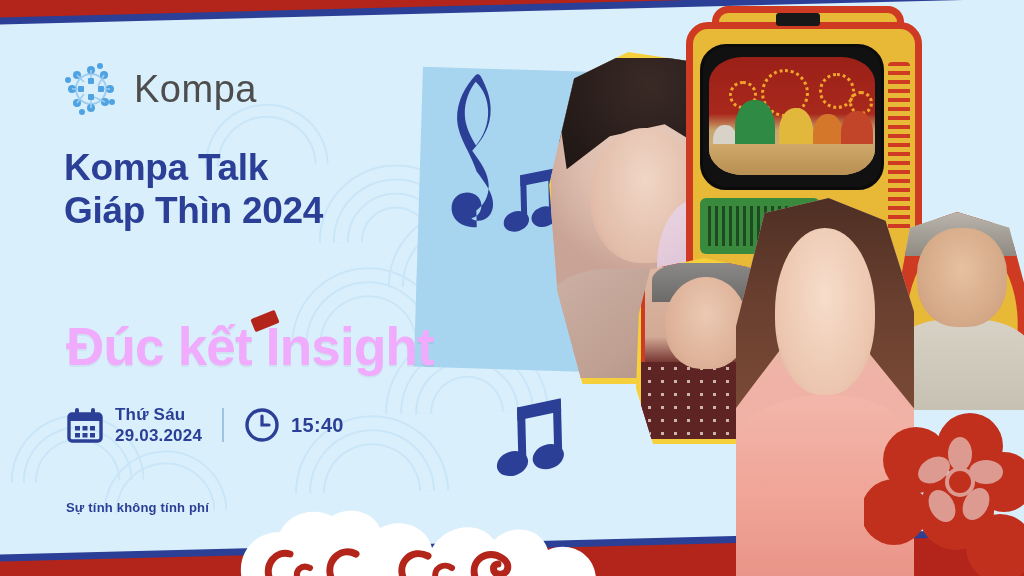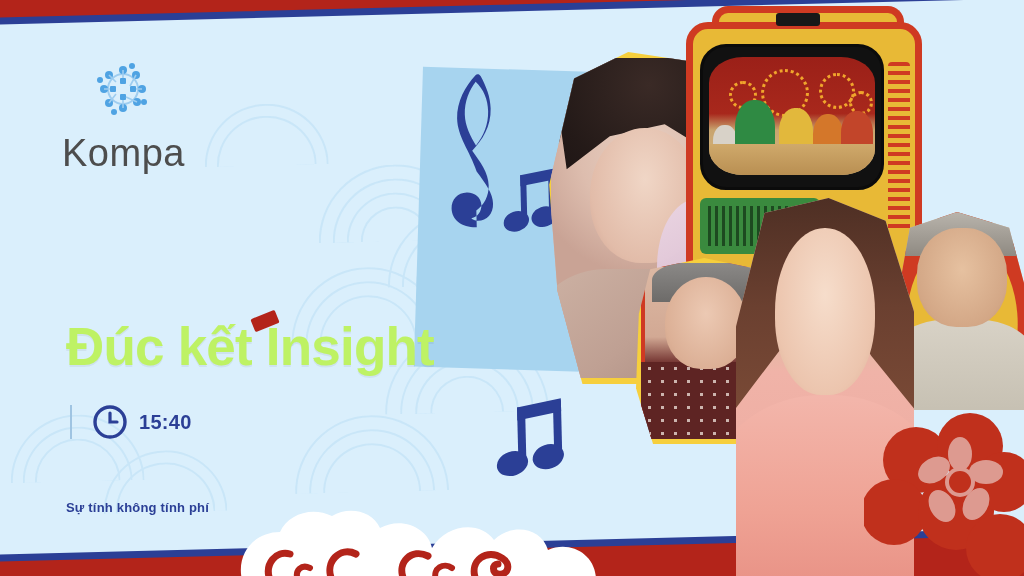--- a/index.html
+++ b/index.html
@@ -28,36 +28,36 @@
     position:absolute;left:430px;top:62px;width:330px;height:300px;
     background:#a7d4ef;transform:rotate(3.2deg);
   }
 
   
   .clef{position:absolute;left:448px;top:48px;width:78px;height:170px;}
   .note1{position:absolute;left:515px;top:158px;width:60px;height:66px;}
   .note2{position:absolute;left:502px;top:386px;width:74px;height:84px;}
 
   
-  .logo{position:absolute;left:62px;top:60px;display:flex;align-items:center;gap:14px;flex-direction:column;}
+  .logo{position:absolute;left:62px;top:60px;display:flex;align-items:center;gap:14px;}
   .logo-mark{width:58px;height:58px;position:relative;}
   .logo-word{font-size:38px;color:#4d4d4d;letter-spacing:.5px;font-weight:400;}
 
   .title{position:absolute;left:64px;top:146px;color:#2b3f96;font-weight:bold;
          font-size:37px;line-height:1.17;letter-spacing:-.3px;}
 
   .pill{
     position:absolute;left:58px;top:252px;
     background:#2b3f96;border-radius:40px;padding:8px 30px 11px 30px;
     color:#f6cf3d;font-weight:bold;font-size:38px;letter-spacing:-.3px;
     white-space:nowrap;box-shadow:0 2px 0 rgba(0,0,0,.06);
   }
 
   .redline{
-    position:absolute;left:66px;top:316px;color:#bef264;font-weight:bold;
+    position:absolute;left:66px;top:316px;color:#f0abfc;font-weight:bold;
     font-size:53px;letter-spacing:-.8px;white-space:nowrap;
     text-shadow:0 2px 0 rgba(0,0,0,.05);
   }
 
   .meta{position:absolute;left:66px;top:404px;display:flex;align-items:center;gap:16px;color:#2b3f96;}
   .meta-block{display:flex;align-items:center;gap:11px;}
   .cal-icon,.clock-icon{flex:none;}
   .datetxt{font-size:17px;line-height:1.25;font-weight:600;letter-spacing:.2px;}
   .divider{width:2px;height:34px;background:#9fc4e2;margin:0 4px;}
   .timetxt{font-size:20px;font-weight:600;letter-spacing:.3px;}
@@ -357,25 +357,49 @@
         </g>
         <g stroke="#9ecdf0" stroke-width="1.6" fill="none">
           <path d="M29 10 L29 18 M42 15 L36 26 M48 29 L42 29 M43 42 L32 37
                    M29 48 L29 40 M15 43 L22 34 M10 29 L16 29 M15 15 L22 22"></path>
         </g>
       </svg>
     </div>
     <div class="logo-word">Kompa</div>
   </div>
 
+  <div class="title">
+    <div>Kompa Talk</div>
+    <div>Giáp Thìn 2024</div>
+  </div>
 
 
   <div class="redline">Đúc kết Insight</div>
 
   <div class="meta">
+    <div class="meta-block">
+      <svg class="cal-icon" width="38" height="38" viewBox="0 0 38 38">
+        <rect x="3" y="8" width="32" height="27" rx="3" fill="none" stroke="#2b3f96" stroke-width="3.4"></rect>
+        <rect x="3" y="8" width="32" height="7" fill="#2b3f96"></rect>
+        <rect x="9" y="2" width="4" height="9" rx="2" fill="#2b3f96"></rect>
+        <rect x="25" y="2" width="4" height="9" rx="2" fill="#2b3f96"></rect>
+        <g fill="#2b3f96">
+          <rect x="9" y="20" width="5" height="4.5"></rect>
+            <rect x="16.5" y="20" width="5" height="4.5"></rect>
+          <rect x="24" y="20" width="5" height="4.5"></rect>
+          <rect x="9" y="27" width="5" height="4.5"></rect>
+            <rect x="16.5" y="27" width="5" height="4.5"></rect>
+          <rect x="24" y="27" width="5" height="4.5"></rect>
+        </g>
+      </svg>
+      <div class="datetxt">
+        <div>Thứ Sáu</div>
+        <div>29.03.2024</div>
+      </div>
+    </div>
 
     <div class="divider"></div>
 
     <div class="meta-block">
       <svg class="clock-icon" width="36" height="36" viewBox="0 0 36 36">
         <circle cx="18" cy="18" r="15" fill="none" stroke="#2b3f96" stroke-width="3.4"></circle>
         <path d="M18 9 L18 18 L25 18" fill="none" stroke="#2b3f96" stroke-width="3.2" stroke-linecap="round"></path>
       </svg>
       <div class="timetxt">15:40</div>
     </div>

